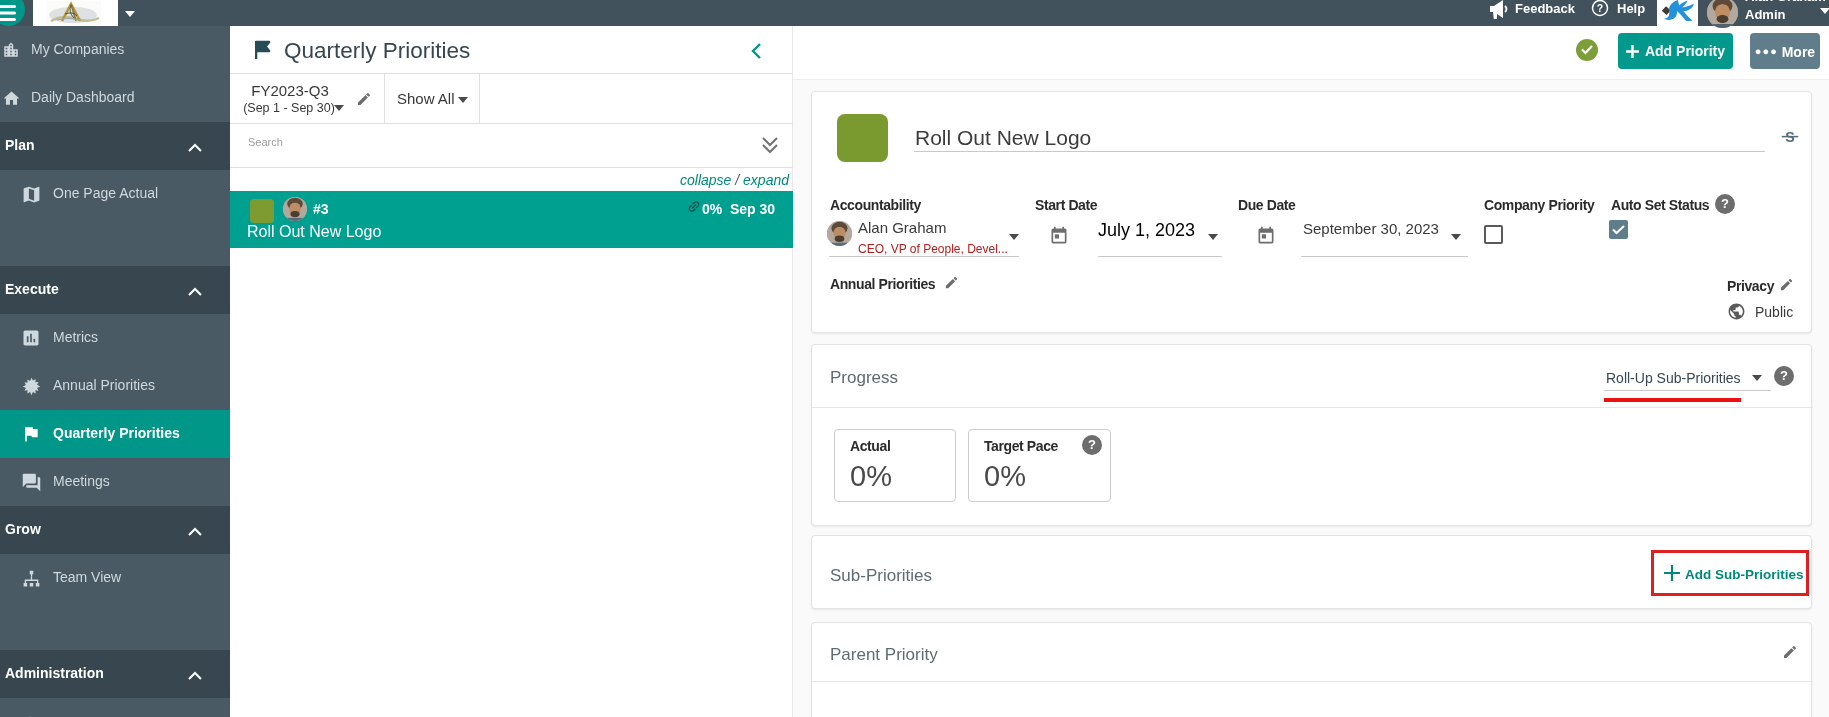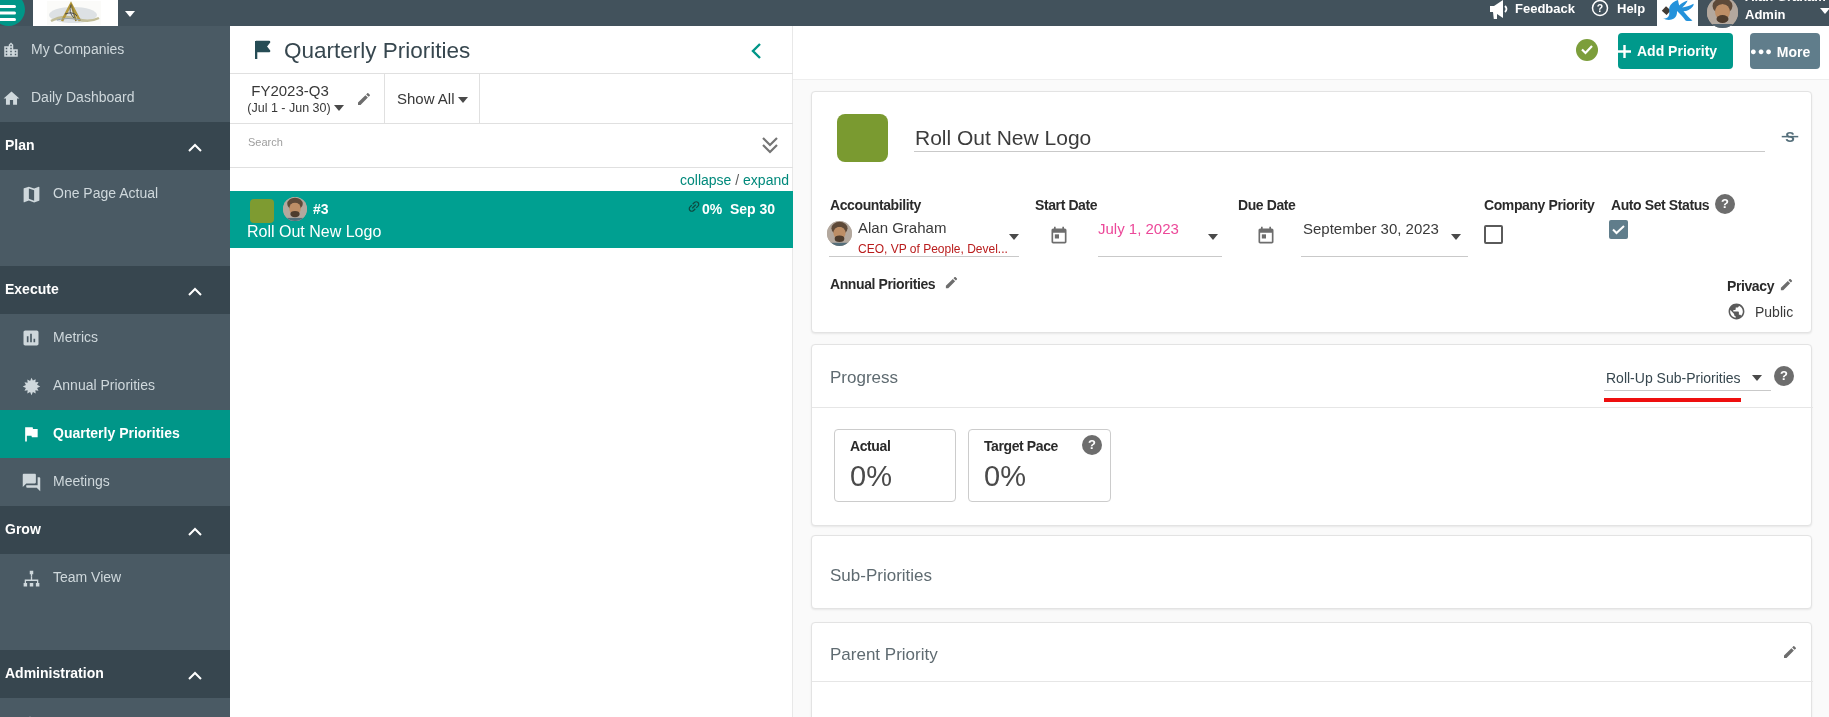--- a/index.html
+++ b/index.html
@@ -25,27 +25,27 @@
   .txt1 { left:31px; }
   .txt2 { left:53px; }
   .chev-up { position:absolute; right:28px; top:17px; }
 
   
   #panel { position:absolute; left:230px; top:26px; width:563px; height:691px; background:#fff; z-index:10; border-right:1px solid #e8e8e8;}
   #panel-head { position:absolute; left:0; top:0; width:563px; height:48px; border-bottom:1px solid #e0e0e0; }
   #panel-title { position:absolute; left:54px; top:12px; font-size:22.5px; color:#37474f; }
   #filterrow { position:absolute; left:0; top:48px; width:563px; height:50px; border-bottom:1px solid #e0e0e0; }
   #searchrow { position:absolute; left:0; top:98px; width:563px; height:44px; border-bottom:1px solid #e0e0e0; }
-  #collapserow { position:absolute; right:3px; top:146px; font-size:14px; color:#00897b; }
+  #collapserow { position:absolute; right:3px; top:146px; font-size:14px; font-style:italic; color:#00897b; }
   #listitem { position:absolute; left:0; top:165px; width:563px; height:57px; background:#00a091; color:#fff; }
 
   
   #main { position:absolute; left:793px; top:26px; width:1036px; height:691px; background:#fafafa; }
   #toolbar { position:absolute; left:0; top:0; width:1036px; height:54px; background:#fff; border-bottom:1px solid #eee; }
-  .btn { position:absolute; top:7px; height:36px; border-radius:4px; color:#fff; font-size:14px; font-weight:bold; text-align:left; }
+  .btn { position:absolute; top:7px; height:36px; border-radius:4px; color:#fff; font-size:14px; font-weight:bold; text-align:center; }
   .card { position:absolute; left:18px; width:1001px; background:#fff; border:1px solid #e3e3e3; border-radius:4px;
     box-shadow:0 1px 2px rgba(0,0,0,0.08); }
   .sect-title { font-size:17px; color:#5f6b71; }
   .flabel { font-size:14px; font-weight:bold; color:#2b2b2b; letter-spacing:-0.4px; }
   .underline { position:absolute; border-bottom:1px solid #c9c9c9; }
   .qcircle { display:inline-block; width:20px; height:20px; border-radius:50%; background:#6d6d6d; color:#fff;
      font-size:13px; font-weight:bold; text-align:center; line-height:20px; }
 </style>
 </head>
 <body>
@@ -194,21 +194,21 @@
     <svg class="abs" style="left:25px;top:14px" width="16" height="20" viewBox="0 0 16 20">
       <path d="M1 1 L1 19 M1 2 L14 2 L10.5 6.5 L14 11 L1 11" stroke="#264c55" stroke-width="2.6" fill="#264c55" stroke-linejoin="round"></path>
     </svg>
     <div id="panel-title">Quarterly Priorities</div>
     <svg class="abs" style="left:520px;top:17px" width="12" height="16" viewBox="0 0 12 16">
         <path d="M10 1 L3 8 L10 15" stroke="#009688" stroke-width="2.4" fill="none"></path>
       </svg>
   </div>
   <div id="filterrow">
     <div class="abs" style="left:5px;top:8px;width:110px;text-align:center;font-size:15px;color:#383838">FY2023-Q3</div>
-    <div class="abs" style="left:4px;top:27px;width:110px;text-align:center;font-size:12.5px;color:#383838">(Jul 1 - Jun 30)</div>
+    <div class="abs" style="left:4px;top:27px;width:110px;text-align:center;font-size:12.5px;color:#383838">(Sep 1 - Sep 30)</div>
     <svg class="abs" style="left:104px;top:31px" width="11" height="7">
         <path d="M0 0 L10 0 L5 6 Z" fill="#4a4a4a"></path>
       </svg>
     <svg class="abs" style="left:126px;top:17px" width="16" height="16" viewBox="0 0 24 24">
         <path d="M3 17.2 V21 h3.8 L17.8 9.9 l-3.7-3.7 Z M20.7 7 c0.4-0.4 0.4-1 0-1.4 l-2.3-2.3 c-0.4-0.4-1-0.4-1.4 0 l-1.8 1.8 3.7 3.7 Z" fill="#6d6d6d"></path>
       </svg>
     <div class="abs" style="left:154px;top:0;width:1px;height:50px;background:#e0e0e0;left:154px"></div>
     <div class="abs" style="left:167px;top:16px;font-size:15px;color:#383838">Show All</div>
     <svg class="abs" style="left:228px;top:23px" width="11" height="7">
         <path d="M0 0 L10 0 L5 6 Z" fill="#4a4a4a"></path>
@@ -285,21 +285,21 @@
     <svg class="abs" style="left:197px;top:142px" width="11" height="7">
         <path d="M0 0 L10 0 L5 6 Z" fill="#4a4a4a"></path>
       </svg>
     <div class="underline" style="left:17px;top:145px;width:190px;height:20px"></div>
 
     <div class="abs flabel" style="left:223px;top:105px">Start Date</div>
     <svg class="abs" style="left:237px;top:134px" width="20" height="20" viewBox="0 0 24 24">
       <path d="M19 3 h-1 V1 h-2 v2 H8 V1 H6 v2 H5 C3.9 3 3 3.9 3 5 v14 c0 1.1 0.9 2 2 2 h14 c1.1 0 2-0.9 2-2 V5 c0-1.1-0.9-2-2-2 z m0 16 H5 V8 h14 v11 z" fill="#6d6d6d"></path>
       <rect x="7" y="10" width="5" height="5" fill="#6d6d6d"></rect>
     </svg>
-    <div class="abs" style="left:286px;top:128px;font-size:15px;color:#ec4899">July 1, 2023</div>
+    <div class="abs" style="left:286px;top:128px;font-size:18px;color:#000000">July 1, 2023</div>
     <svg class="abs" style="left:396px;top:142px" width="11" height="7">
         <path d="M0 0 L10 0 L5 6 Z" fill="#4a4a4a"></path>
       </svg>
     <div class="underline" style="left:286px;top:145px;width:124px;height:20px"></div>
 
     <div class="abs flabel" style="left:426px;top:105px">Due Date</div>
     <svg class="abs" style="left:444px;top:134px" width="20" height="20" viewBox="0 0 24 24">
       <path d="M19 3 h-1 V1 h-2 v2 H8 V1 H6 v2 H5 C3.9 3 3 3.9 3 5 v14 c0 1.1 0.9 2 2 2 h14 c1.1 0 2-0.9 2-2 V5 c0-1.1-0.9-2-2-2 z m0 16 H5 V8 h14 v11 z" fill="#6d6d6d"></path>
       <rect x="7" y="10" width="5" height="5" fill="#6d6d6d"></rect>
     </svg>
@@ -352,20 +352,26 @@
     </div>
     <div class="abs" style="left:156px;top:84px;width:143px;height:73px;border:1px solid #ccc;border-radius:4px">
       <div class="abs flabel" style="left:15px;top:8px">Target Pace</div>
       <span class="abs qcircle" style="left:113px;top:5px">?</span>
       <div class="abs" style="left:15px;top:30px;font-size:29px;color:#4a4a4a">0%</div>
     </div>
   </div>
 
   <div class="card" style="top:509px;height:74px">
     <div class="abs sect-title" style="left:18px;top:30px">Sub-Priorities</div>
+    <div class="abs" style="left:839px;top:14px;width:158px;height:46px;border:3px solid #e02020">
+      <svg class="abs" style="left:10px;top:12px" width="16" height="16">
+          <path d="M8 0 V16 M0 8 H16" stroke="#00897b" stroke-width="2.2"></path>
+        </svg>
+      <div class="abs" style="left:31px;top:14px;font-size:13.5px;font-weight:bold;color:#00897b;white-space:nowrap">Add Sub-Priorities</div>
+    </div>
   </div>
 
   <div class="card" style="top:596px;height:129px">
     <div class="abs sect-title" style="left:18px;top:22px">Parent Priority</div>
     <svg class="abs" style="left:970px;top:21px" width="16" height="16" viewBox="0 0 24 24">
         <path d="M3 17.2 V21 h3.8 L17.8 9.9 l-3.7-3.7 Z M20.7 7 c0.4-0.4 0.4-1 0-1.4 l-2.3-2.3 c-0.4-0.4-1-0.4-1.4 0 l-1.8 1.8 3.7 3.7 Z" fill="#6d6d6d"></path>
       </svg>
     <div class="abs" style="left:0;top:58px;width:1001px;height:1px;background:#e6e6e6"></div>
   </div>
 </div>

